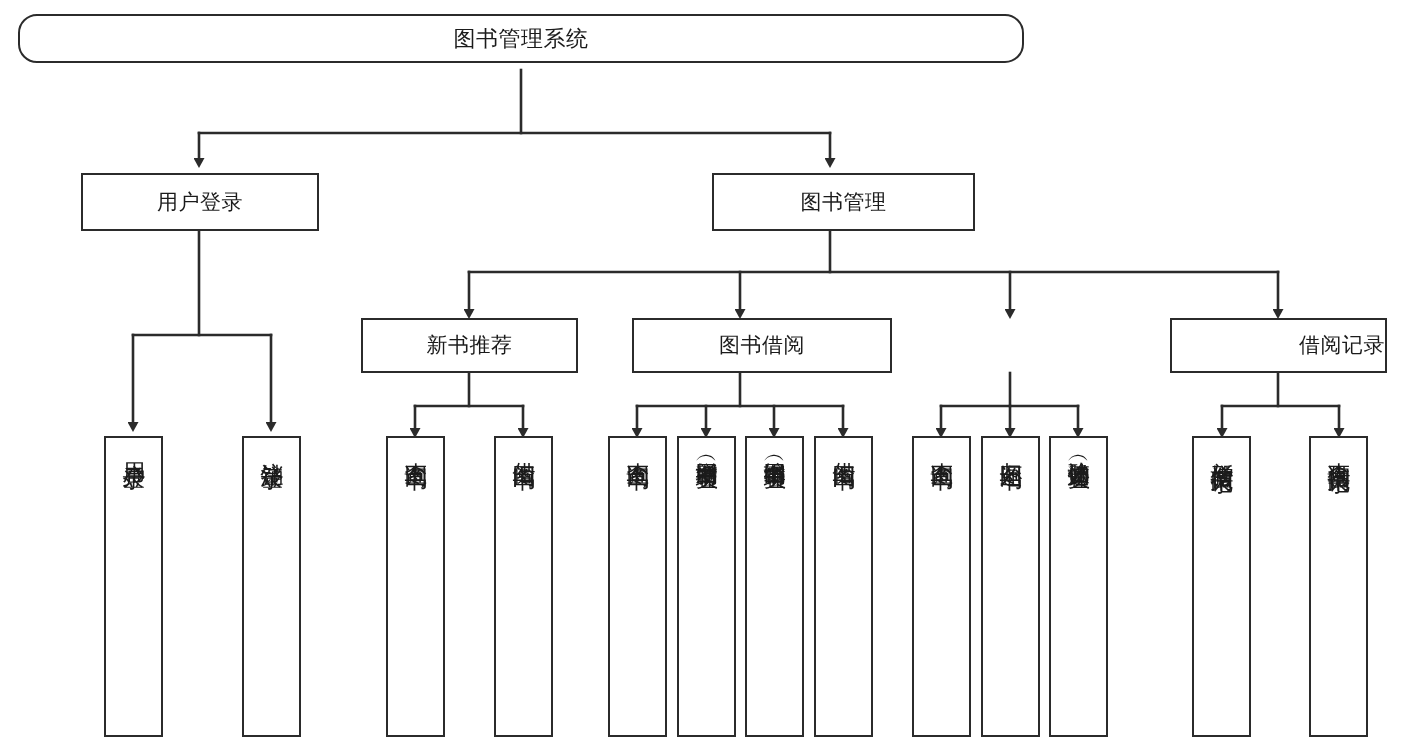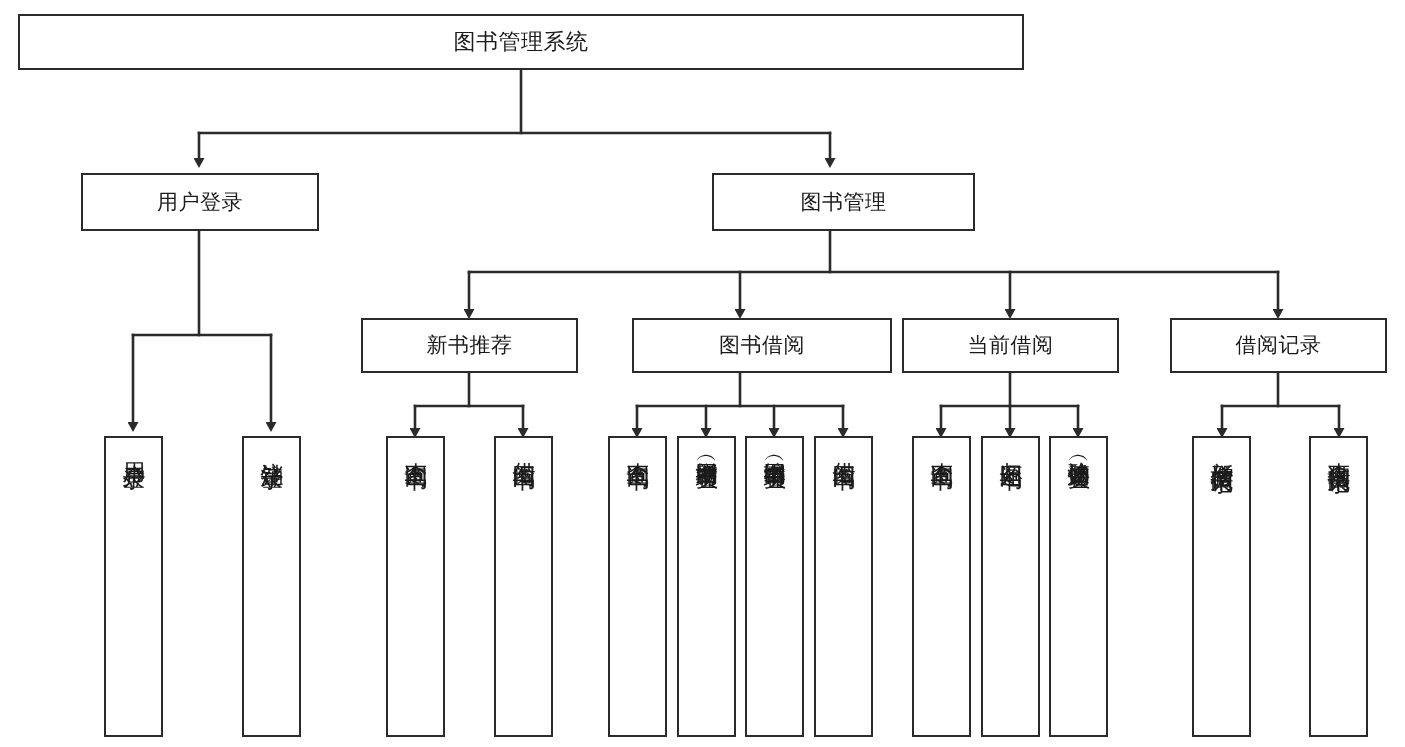--- a/index.html
+++ b/index.html
@@ -118,45 +118,42 @@
       <path d="M1010,406 L1010,430" marker-end="url(#arw)"></path>
       <path d="M1078,406 L1078,430" marker-end="url(#arw)"></path>
 
       <path d="M1278,373 L1278,406"></path>
       <path d="M1222,406 L1339,406"></path>
       <path d="M1222,406 L1222,430" marker-end="url(#arw)"></path>
       <path d="M1339,406 L1339,430" marker-end="url(#arw)"></path>
     </g>
   </svg>
 
-  <div class="node h-node root" style="left:18px; top:14px; width:1006px; height:56px;">
+  <div class="node h-node root" style="left:18px; top:14px; width:1006px; height:49px;border-radius:19px;">
     <span class="label">图书管理系统</span>
   </div>
 
   <div class="node h-node" style="left:81px; top:173px; width:238px; height:58px;">
     <span class="label">用户登录</span>
   </div>
 
   <div class="node h-node" style="left:712px; top:173px; width:263px; height:58px;">
     <span class="label">图书管理</span>
   </div>
 
   <div class="node h-node" style="left:361px; top:318px; width:217px; height:55px;">
     <span class="label">新书推荐</span>
   </div>
 
   <div class="node h-node" style="left:632px; top:318px; width:260px; height:55px;">
     <span class="label">图书借阅</span>
   </div>
 
-  <div class="node h-node" style="left:902px; top:318px; width:217px; height:55px;">
-    <span class="label">当前借阅</span>
-  </div>
-
-  <div class="node h-node" style="left:1170px; top:318px; width:217px; height:55px;">
+
+  <div class="node h-node" style="left:1170px; top:318px; width:217px; height:55px;justify-content:flex-end;">
     <span class="label">借阅记录</span>
   </div>
 
   <div class="node v-node" style="left:104px; top:436px; width:59px; height:301px;">
     <span class="label">用户登录</span>
   </div>
 
   <div class="node v-node" style="left:242px; top:436px; width:59px; height:301px;">
     <span class="label">注销登录</span>
   </div>

